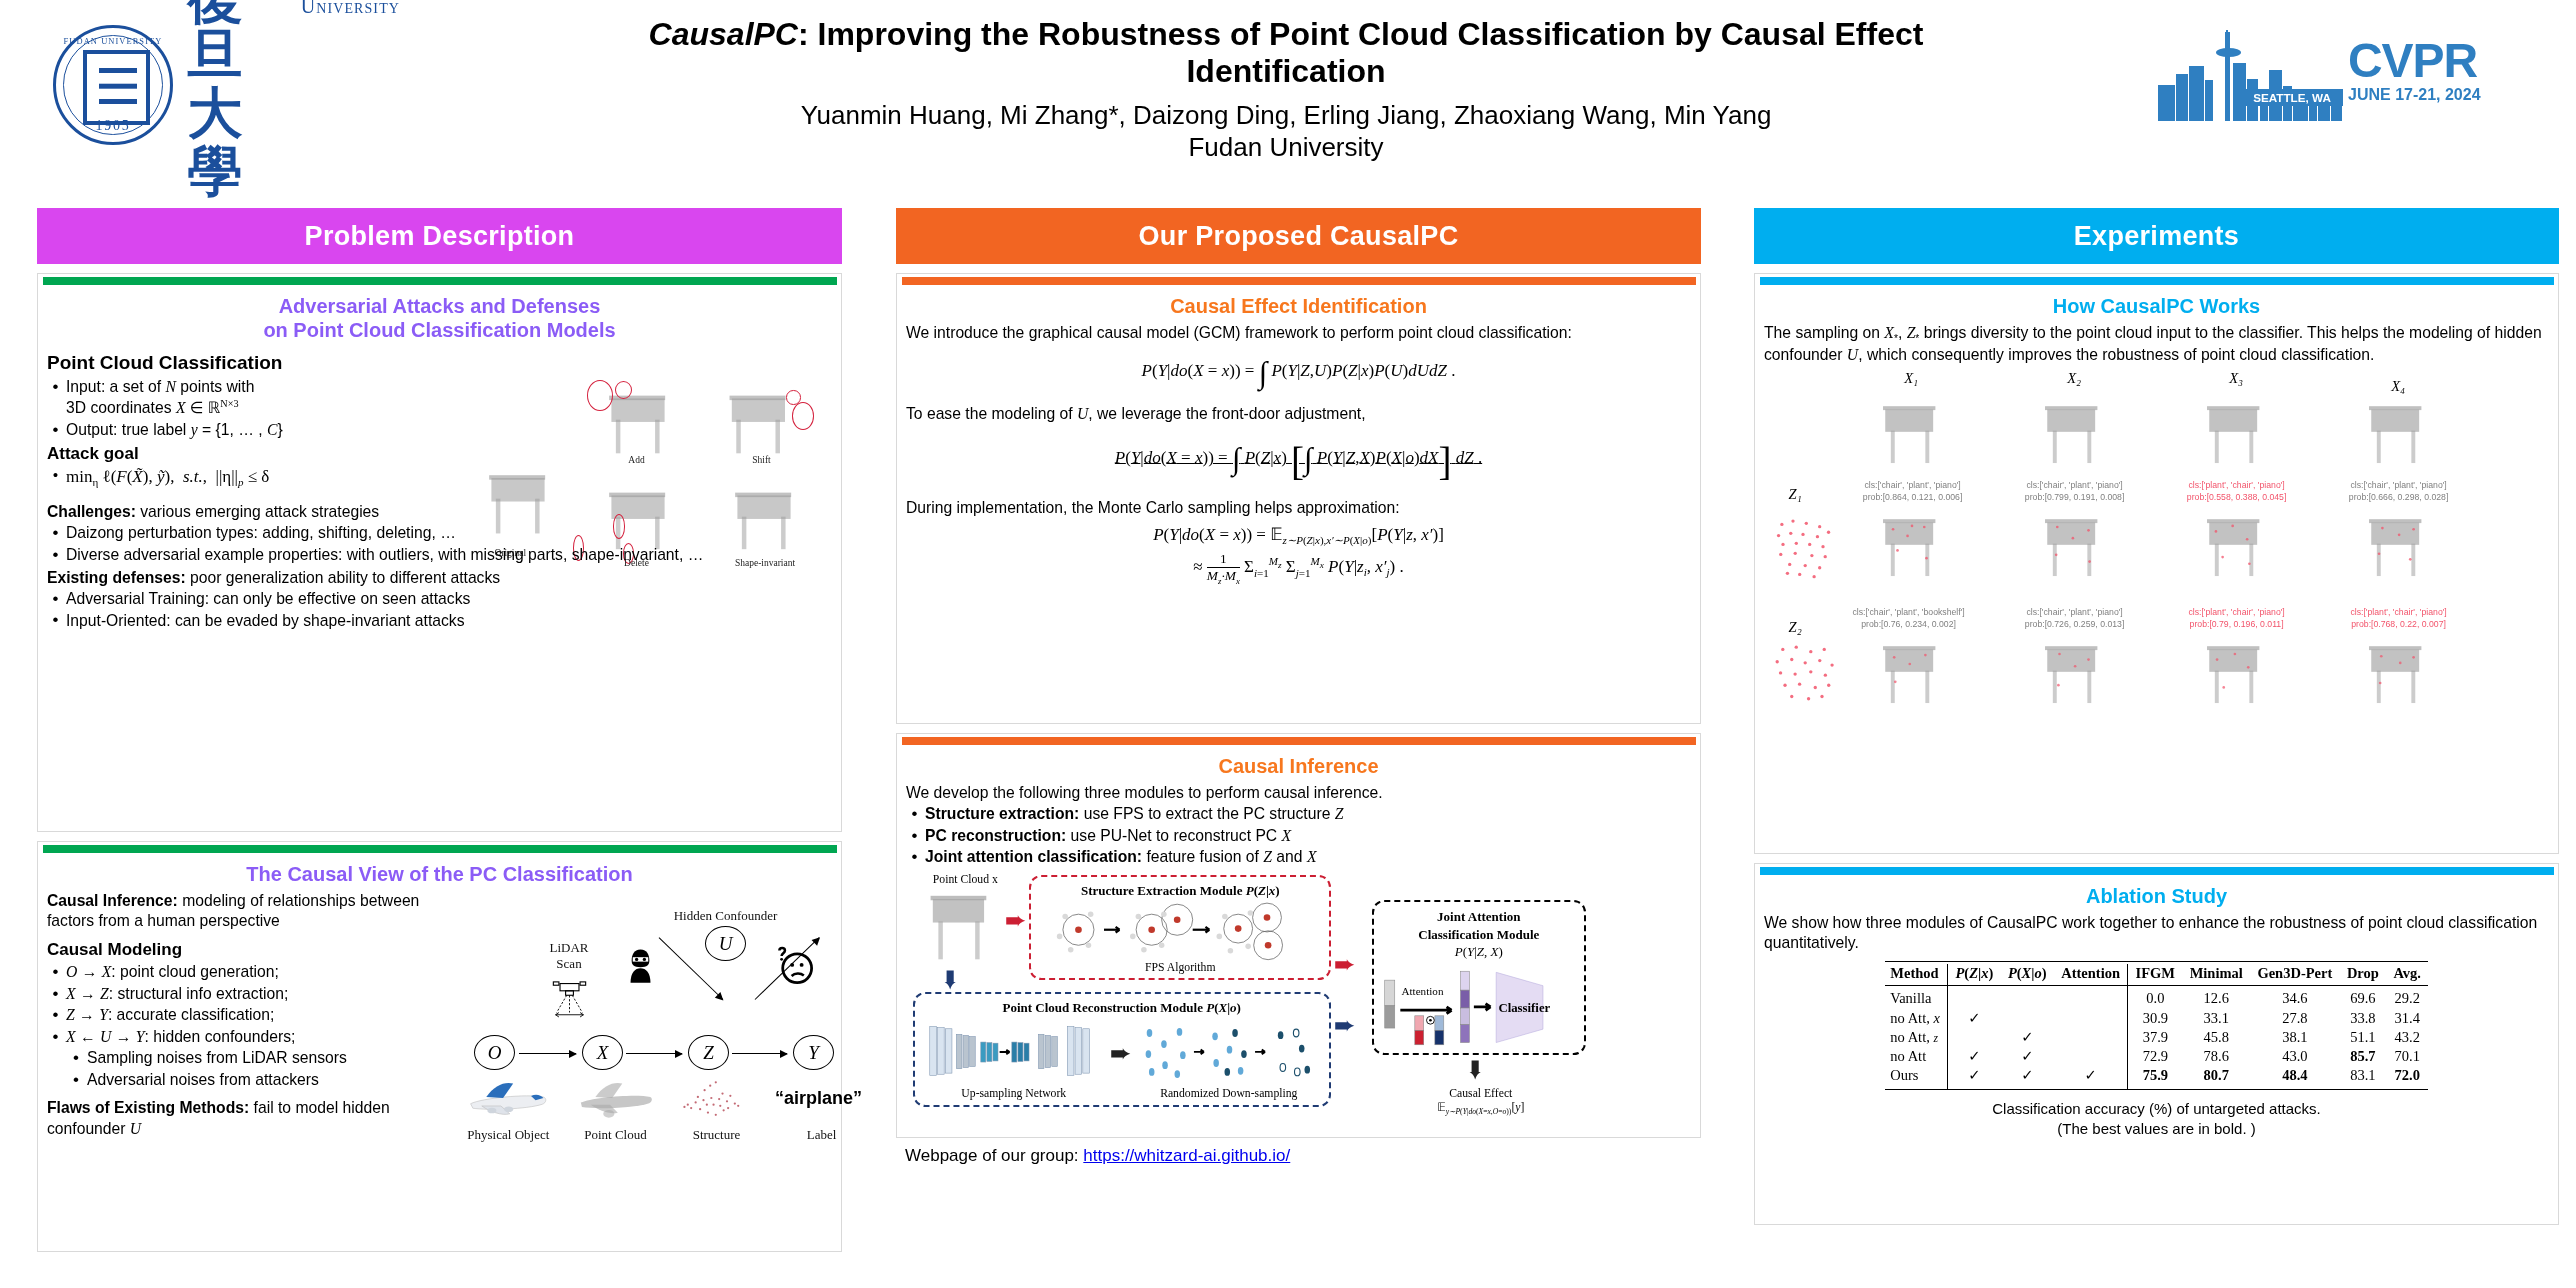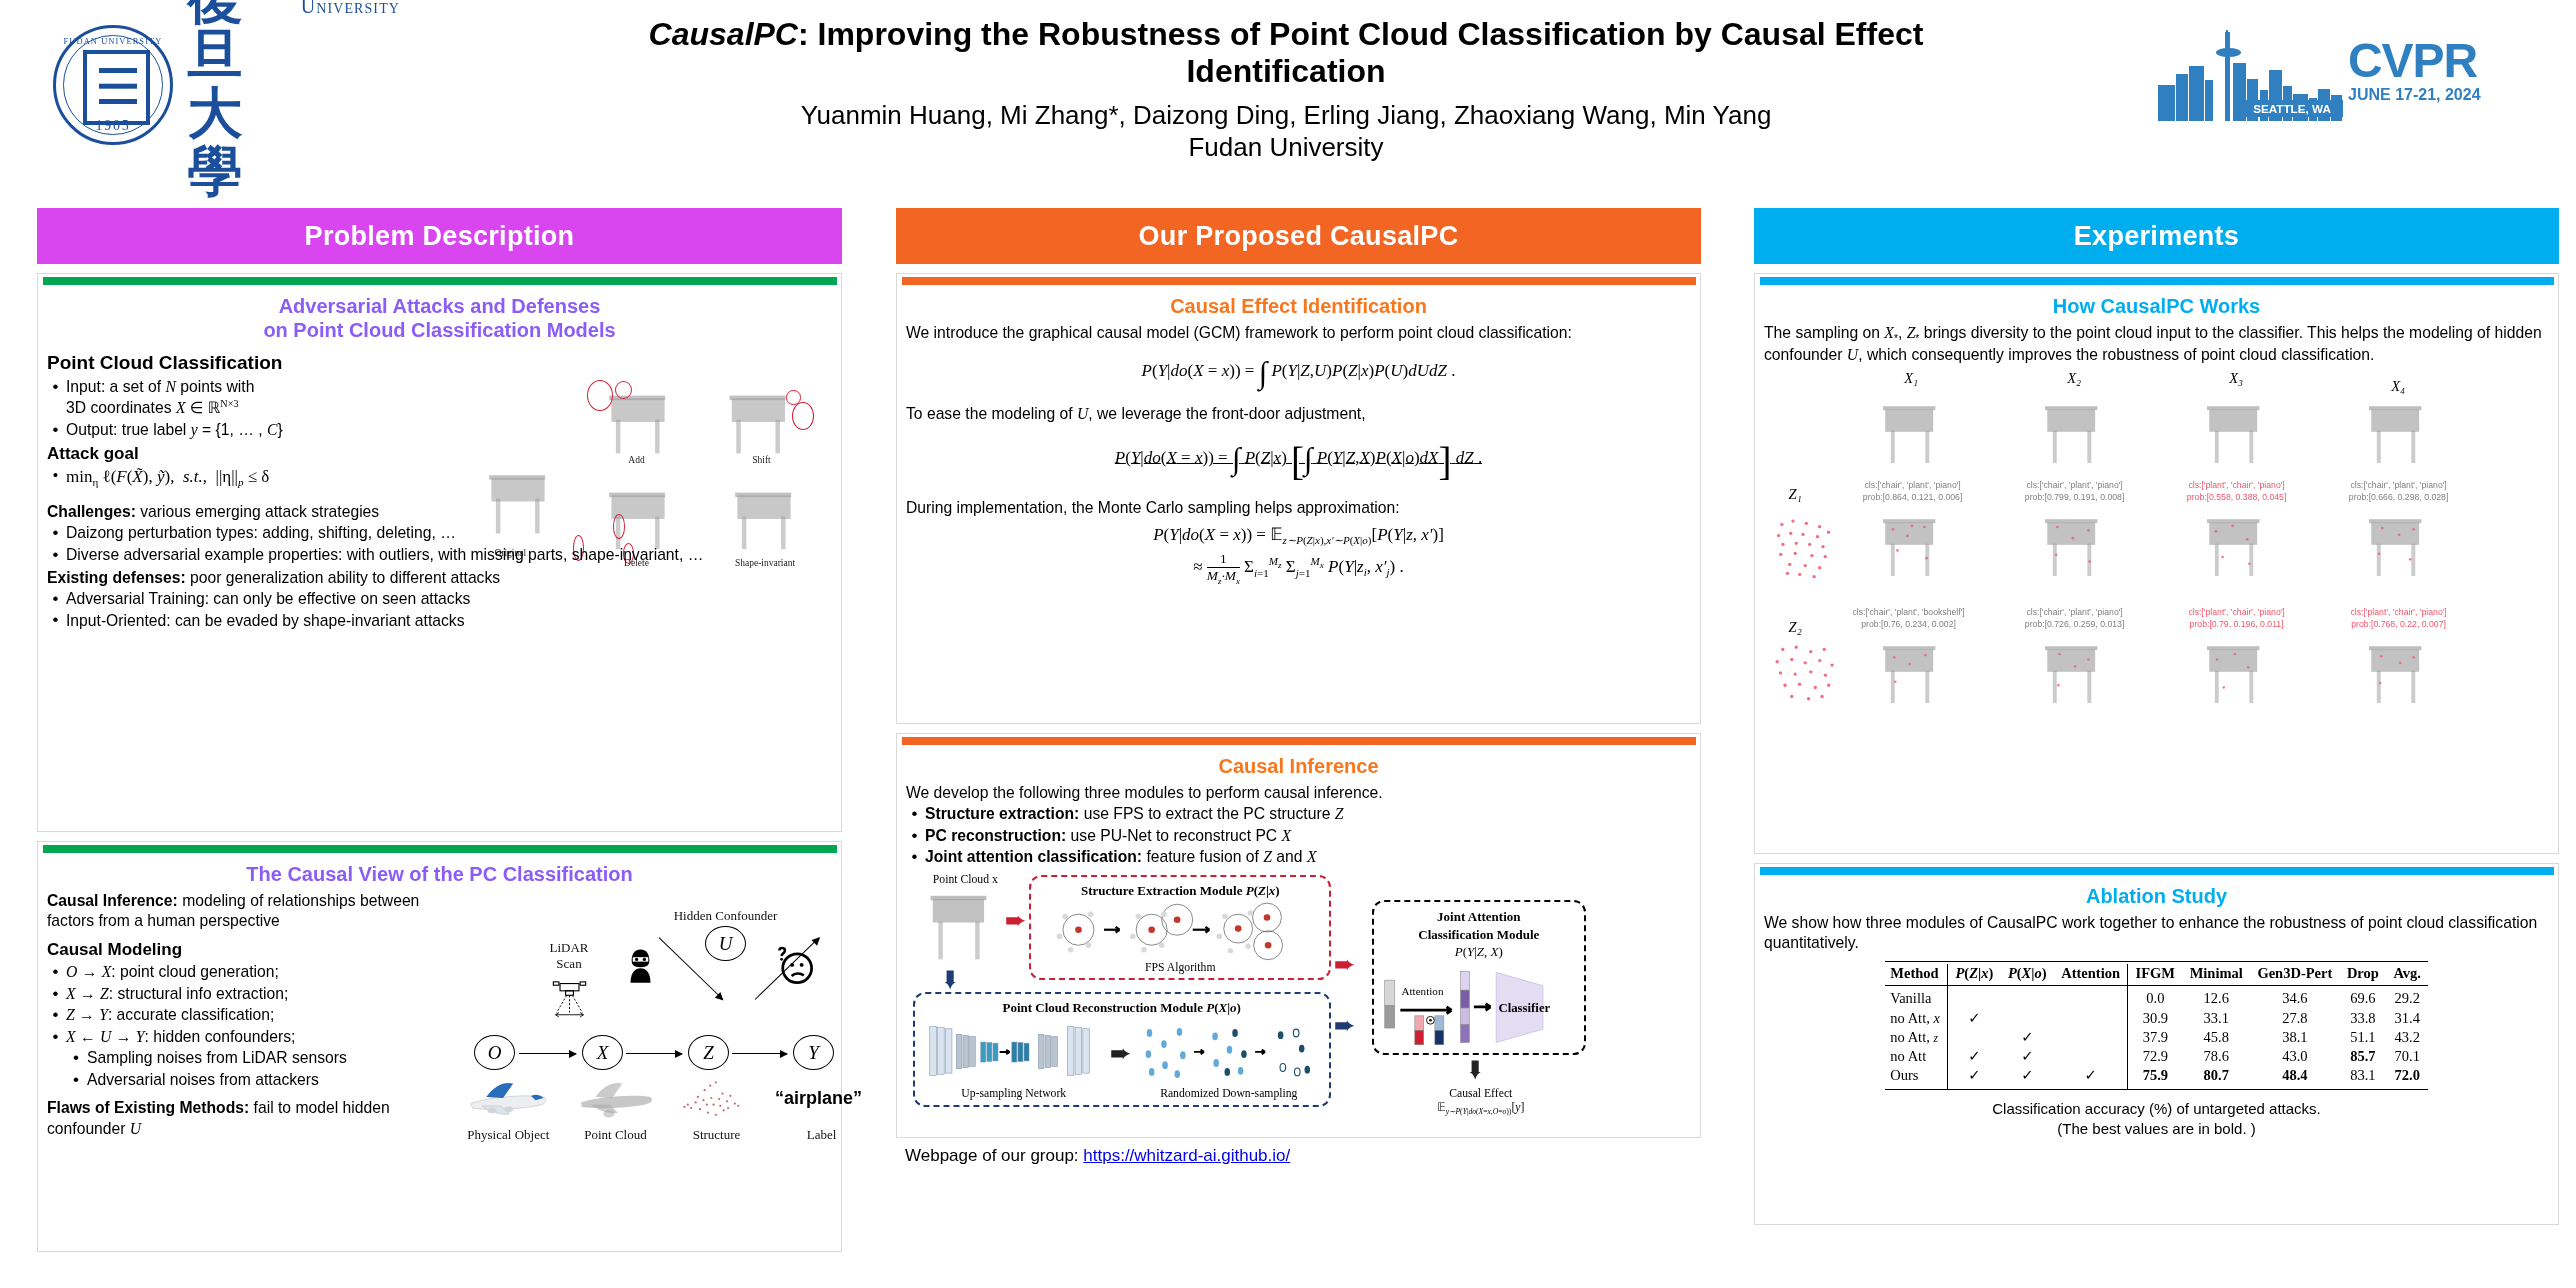--- a/index.html
+++ b/index.html
@@ -24,21 +24,21 @@
   #poster-title .italic { font-style:italic; }
   #authors { font-size:26px; margin-top:10px; color:#000; line-height:1.2;}
   #affiliation { font-size:26px; color:#000; line-height:1.25; }
 
   #cvpr-logo { position:absolute; left:2158px; top:27px; width:341px; height:106px; }
   .sky { position:absolute; left:0; bottom:12.3px; width:184px; height:73px; }
   .bld { position:absolute; bottom:0; background:#2f7fc1; }
   .needle { position:absolute; left:67px; bottom:0; width:5px; height:89px; background:#2f7fc1; }
   .needle-top { position:absolute; left:58px; bottom:64px; width:24.6px; height:9px; background:#2f7fc1; border-radius:50%; }
   .needle-tip { position:absolute; left:68px; bottom:72px; width:2.2px; height:19px; background:#2f7fc1; }
-  .seattle-band { position:absolute; left:83px; bottom:4px; width:102px; height:17px; background:#2f7fc1; color:#fff; font-size:11.7px; font-weight:bold; display:flex; align-items:center; justify-content:center; letter-spacing:0px; }
+  .seattle-band { position:absolute; left:83px; bottom:15px; width:102px; height:17px; background:#2f7fc1; color:#fff; font-size:11.7px; font-weight:bold; display:flex; align-items:center; justify-content:center; letter-spacing:0px; }
   .cvpr-text { position:absolute; left:190px; top:12.3px; }
   .cvpr-big { font-size:48px; font-weight:bold; color:#2f7fc1; line-height:0.92; letter-spacing:-1.1px; }
   .cvpr-sub { font-size:16px; font-weight:bold; color:#2f7fc1; letter-spacing:0px; margin-top:2.2px;}
 
   
   .column { position:absolute; top:208px; width:805px; }
   #col-left { left:37px; }
   #col-mid { left:896px; }
   #col-right { left:1754px; }
 

